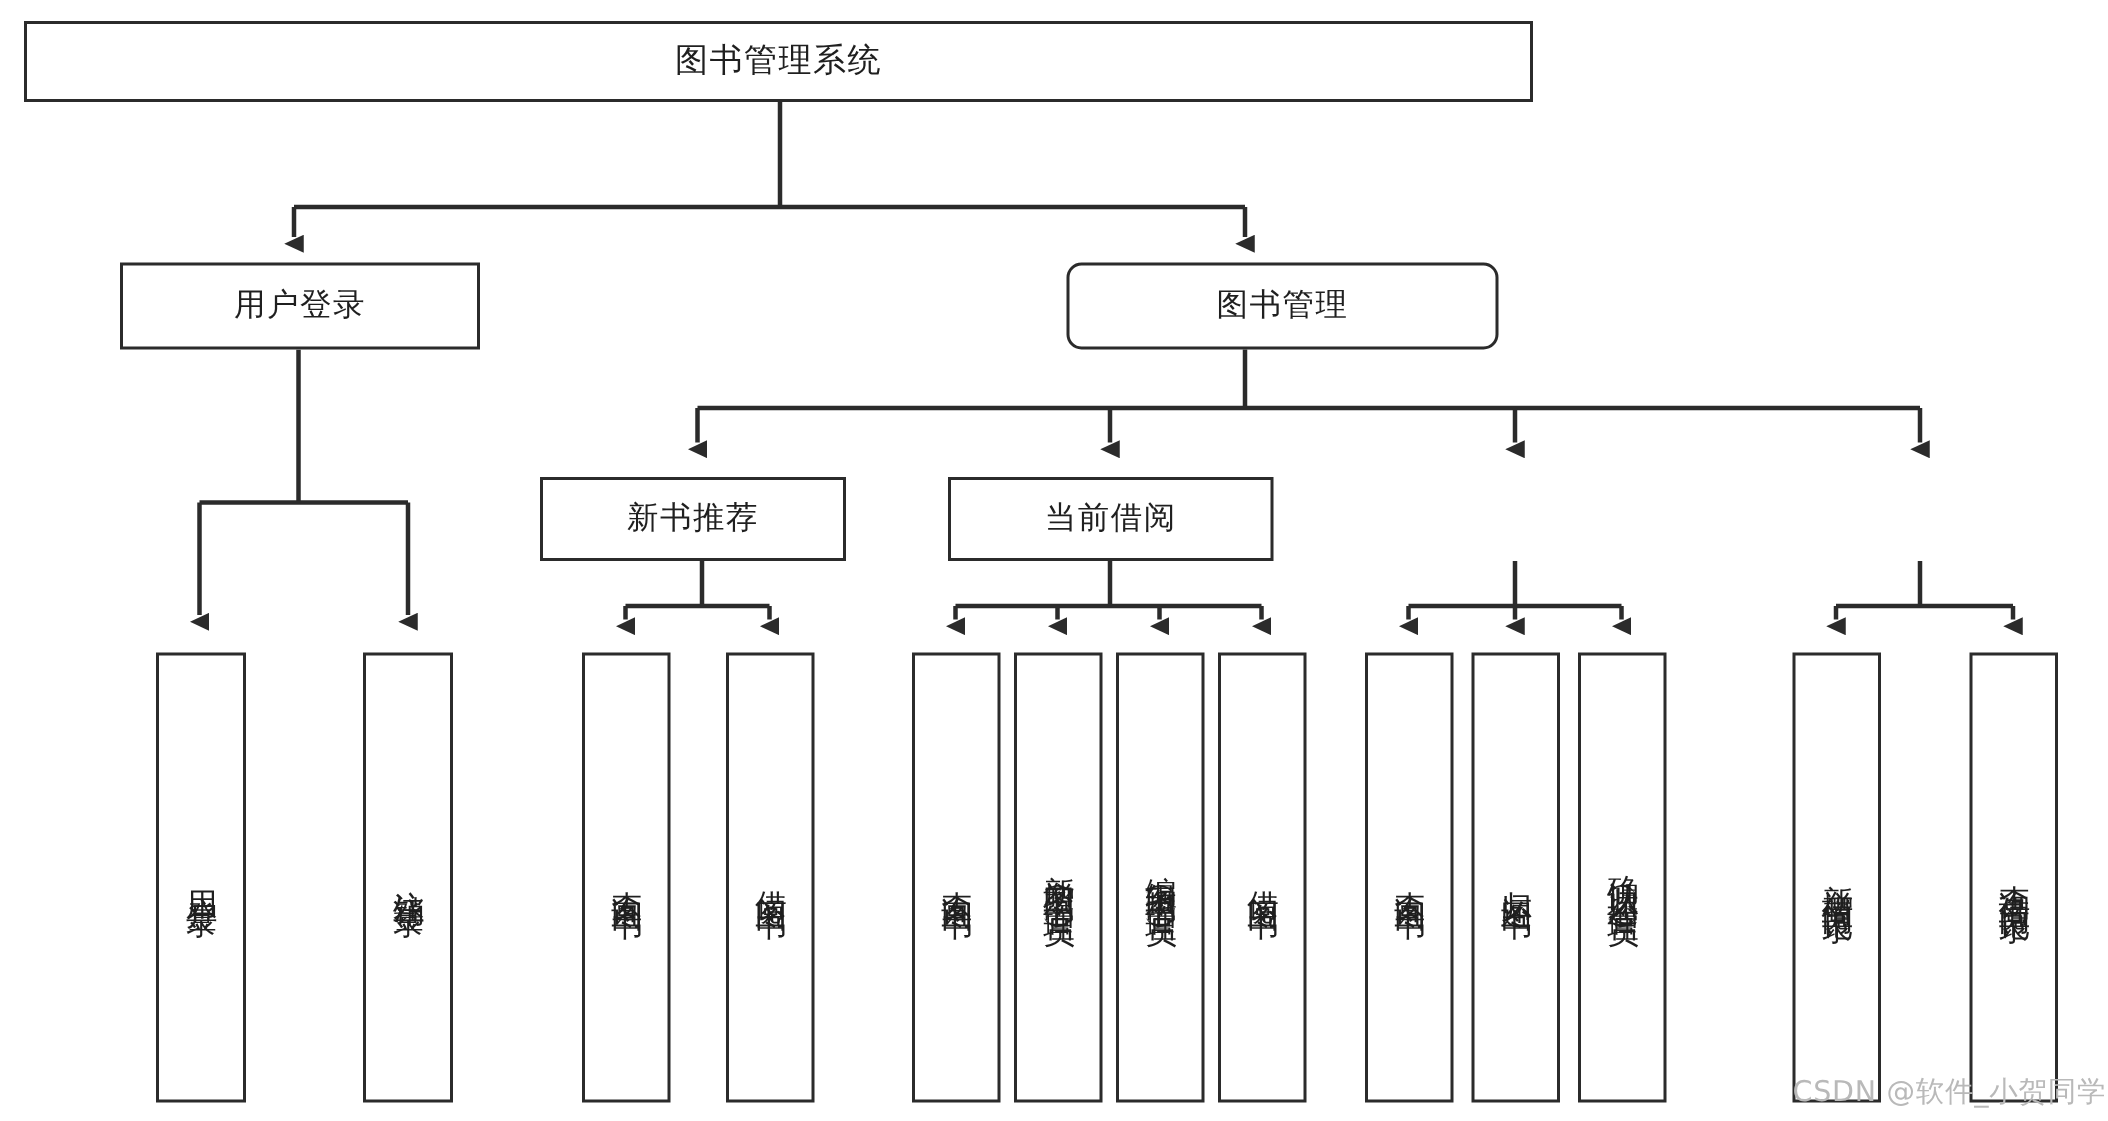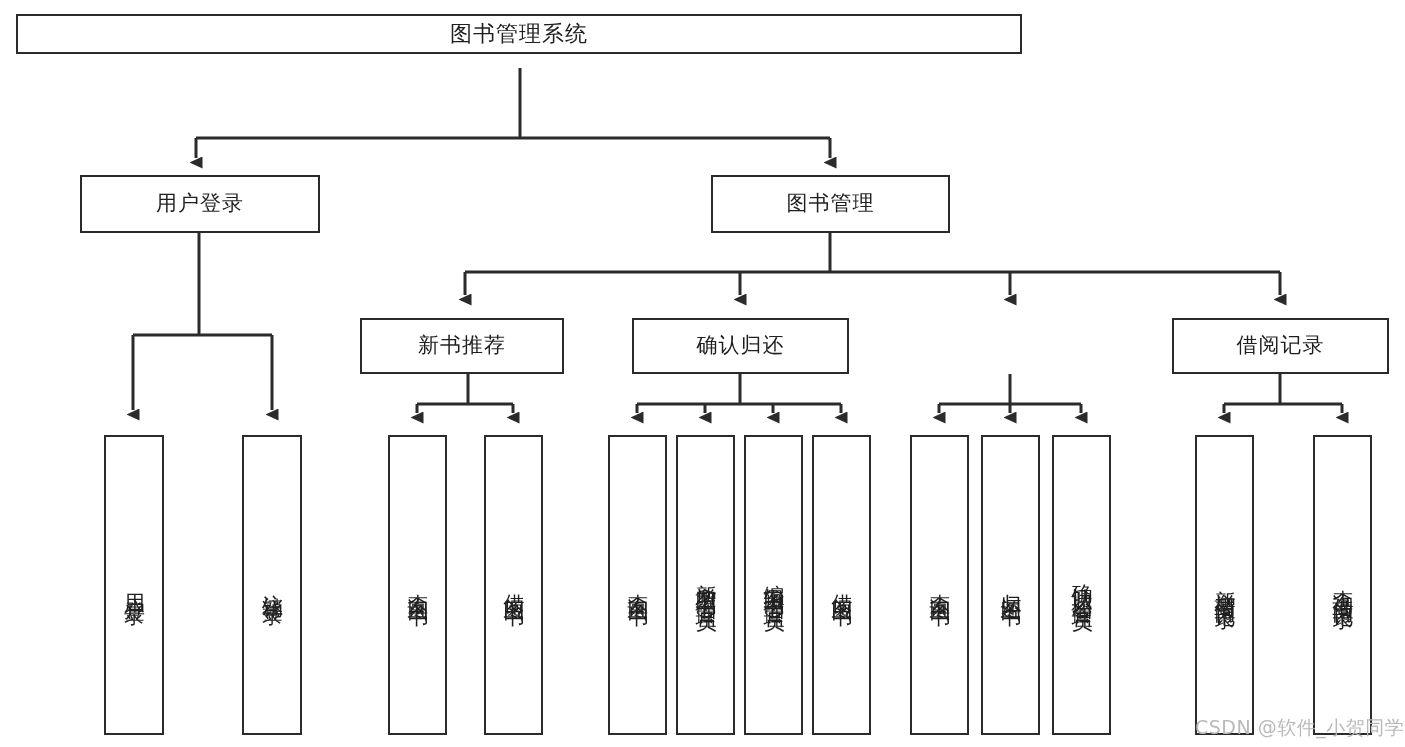--- a/index.html
+++ b/index.html
@@ -104,39 +104,36 @@
       <path d="M1010,404 L1010,413" marker-end="url(#arw)"></path>
       <path d="M1081,404 L1081,413" marker-end="url(#arw)"></path>
 
       <path d="M1280,374 L1280,404"></path>
       <path d="M1224,404 L1342,404"></path>
       <path d="M1224,404 L1224,413" marker-end="url(#arw)"></path>
       <path d="M1342,404 L1342,413" marker-end="url(#arw)"></path>
     </g>
   </svg>
 
-  <div class="node node-h node-root" style="left:16px;top:14px;width:1006px;height:40px;">
+  <div class="node node-h node-root" style="left:16px;top:14px;width:1006px;height:54px;">
     <span>图书管理系统</span>
   </div>
 
   <div class="node node-h" style="left:80px;top:175px;width:240px;height:58px;">
     <span>用户登录</span>
   </div>
-  <div class="node node-h" style="left:711px;top:175px;width:239px;height:58px;">
+  <div class="node node-h" style="left:711px;top:175px;width:288px;height:58px;border-radius:10px;">
     <span>图书管理</span>
   </div>
 
   <div class="node node-h" style="left:360px;top:318px;width:204px;height:56px;">
     <span>新书推荐</span>
   </div>
   <div class="node node-h" style="left:632px;top:318px;width:217px;height:56px;">
-    <span>确认归还</span>
-  </div>
-  <div class="node node-h" style="left:1172px;top:318px;width:217px;height:56px;">
-    <span>借阅记录</span>
+    <span>当前借阅</span>
   </div>
 
   <div class="node node-v" style="left:104px;top:435px;width:60px;height:300px;">
     <span>用户登录</span>
   </div>
   <div class="node node-v" style="left:242px;top:435px;width:60px;height:300px;">
     <span>注销登录</span>
   </div>
 
   <div class="node node-v" style="left:388px;top:435px;width:59px;height:300px;">

